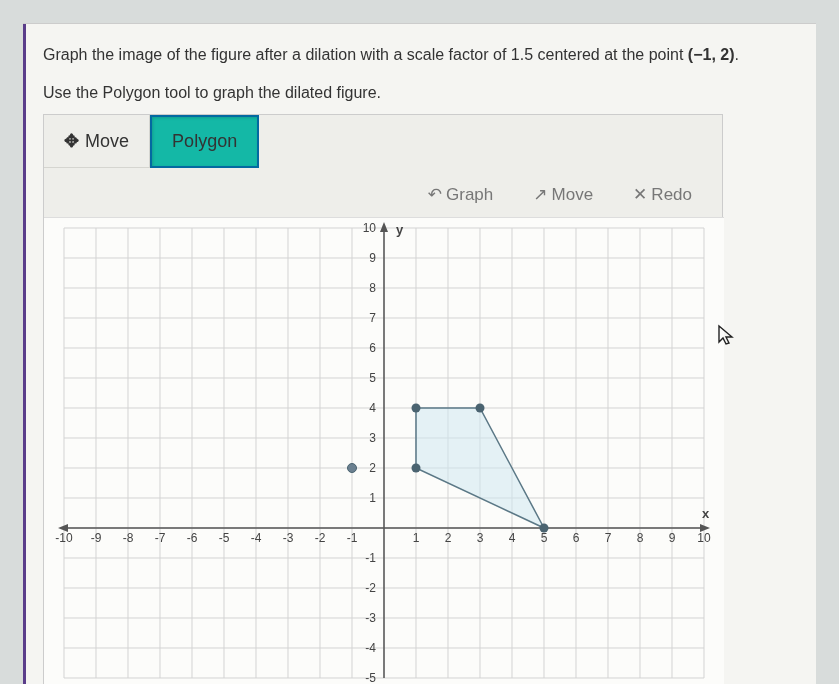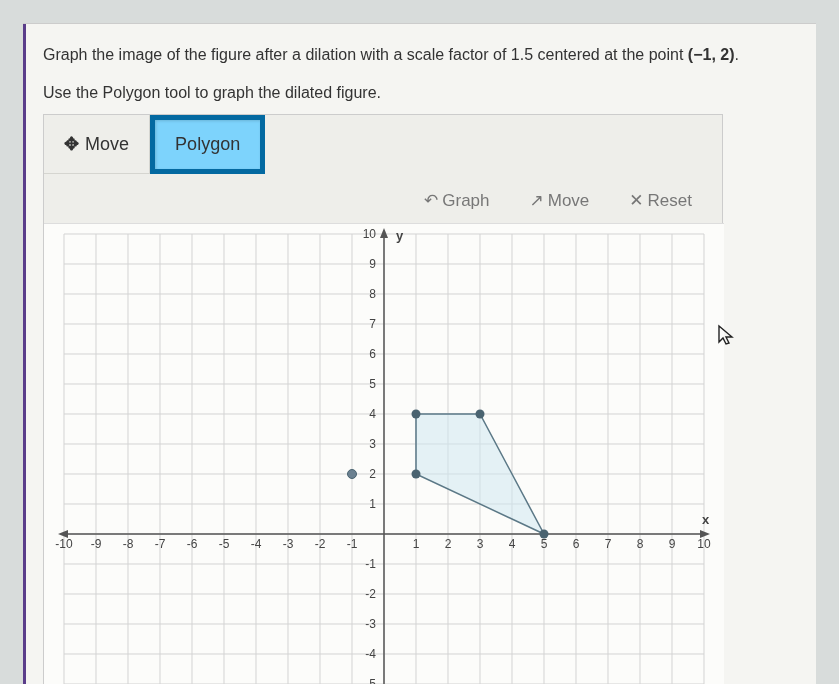--- a/index.html
+++ b/index.html
@@ -52,22 +52,22 @@
       align-items: center;
       gap: 6px;
       padding: 14px 20px;
       font-size: 18px;
       color: #333;
       cursor: pointer;
       border-right: 1px solid #d5d5d0;
       border-bottom: 1px solid #d5d5d0;
     }
     .tool-btn.active {
-      background: #7dd3fc;
-      border: 5px solid #0369a1;
+      background: #14b8a6;
+      border: 2px solid #0369a1;
       box-shadow: inset 1px 1px 3px rgba(0,0,0,0.15);
     }
     .move-icon {
       font-size: 18px;
       font-weight: bold;
     }
     .actions {
       display: flex;
       justify-content: flex-end;
       gap: 40px;
@@ -130,21 +130,21 @@
       <div class="action">
         <span>↶</span>
         <span>Graph</span>
       </div>
       <div class="action">
         <span>↗</span>
         <span>Move</span>
       </div>
       <div class="action">
         <span>✕</span>
-        <span>Reset</span>
+        <span>Redo</span>
       </div>
     </div>
 
     <div class="graph-area">
       <svg class="graph" id="graph-svg">
           <line x1="20" y1="460" x2="20" y2="10" class="grid-line"></line>
           <line x1="52" y1="460" x2="52" y2="10" class="grid-line"></line>
           <line x1="84" y1="460" x2="84" y2="10" class="grid-line"></line>
           <line x1="116" y1="460" x2="116" y2="10" class="grid-line"></line>
           <line x1="148" y1="460" x2="148" y2="10" class="grid-line"></line>

